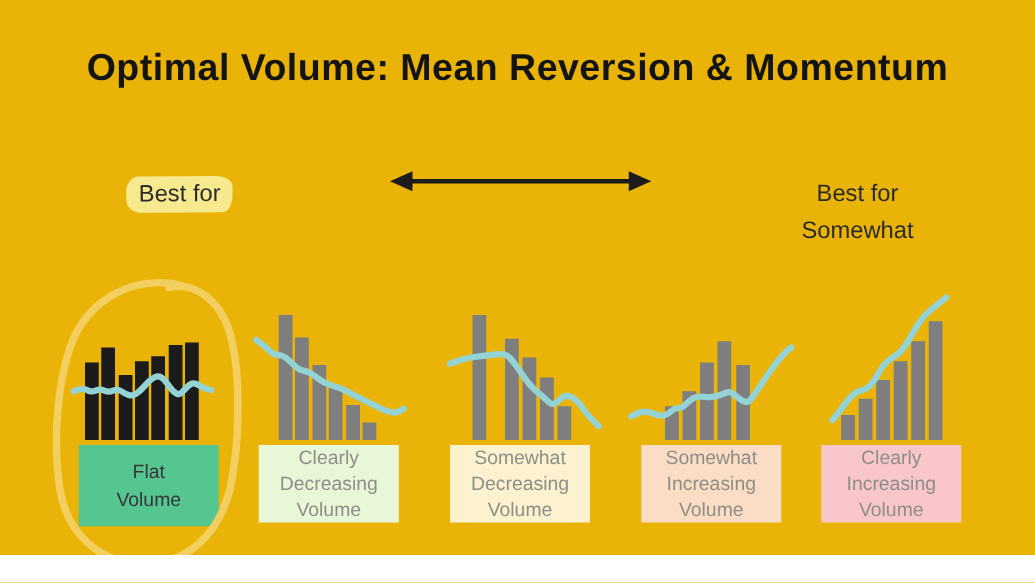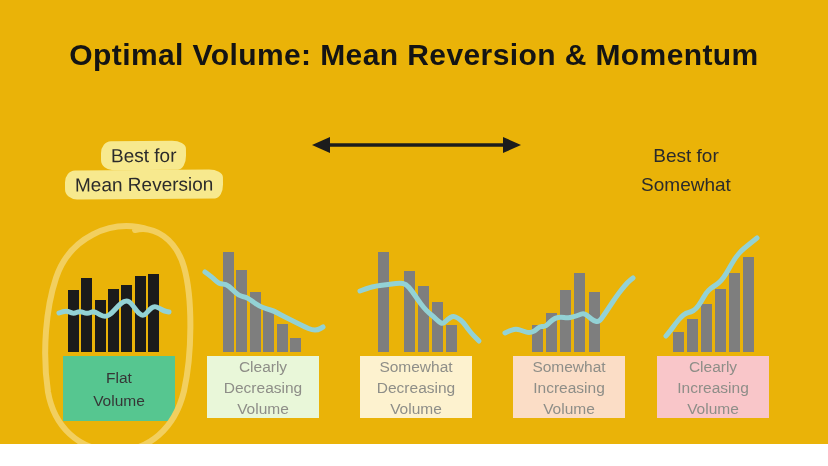--- a/index.html
+++ b/index.html
@@ -32,21 +32,20 @@
 </style>
 </head>
 <body>
 
 <div id="stage">
 
   <div id="title" style="color: rgb(20, 20, 20);">Optimal Volume: Mean Reversion &amp; Momentum</div>
 
   <div class="spectrum left" style="color: rgb(43, 43, 43);">
     <div><span class="hl" style="background: rgb(247, 233, 142);">Best for</span></div>
-    <div><span class="hl" style="background: rgb(247, 233, 142);">Mean Reversion</span></div>
   </div>
 
   <div class="spectrum right" style="color: rgb(43, 43, 43);">
     <div>Best for</div>
     <div>Somewhat</div>
   </div>
 
   <div id="boxes">
       <div class="label-box two-lines" style="left: 63px; top: 356px; width: 112px; height: 65px; background: rgb(86, 198, 144); color: rgb(54, 54, 54);">
         <div>Flat</div>

